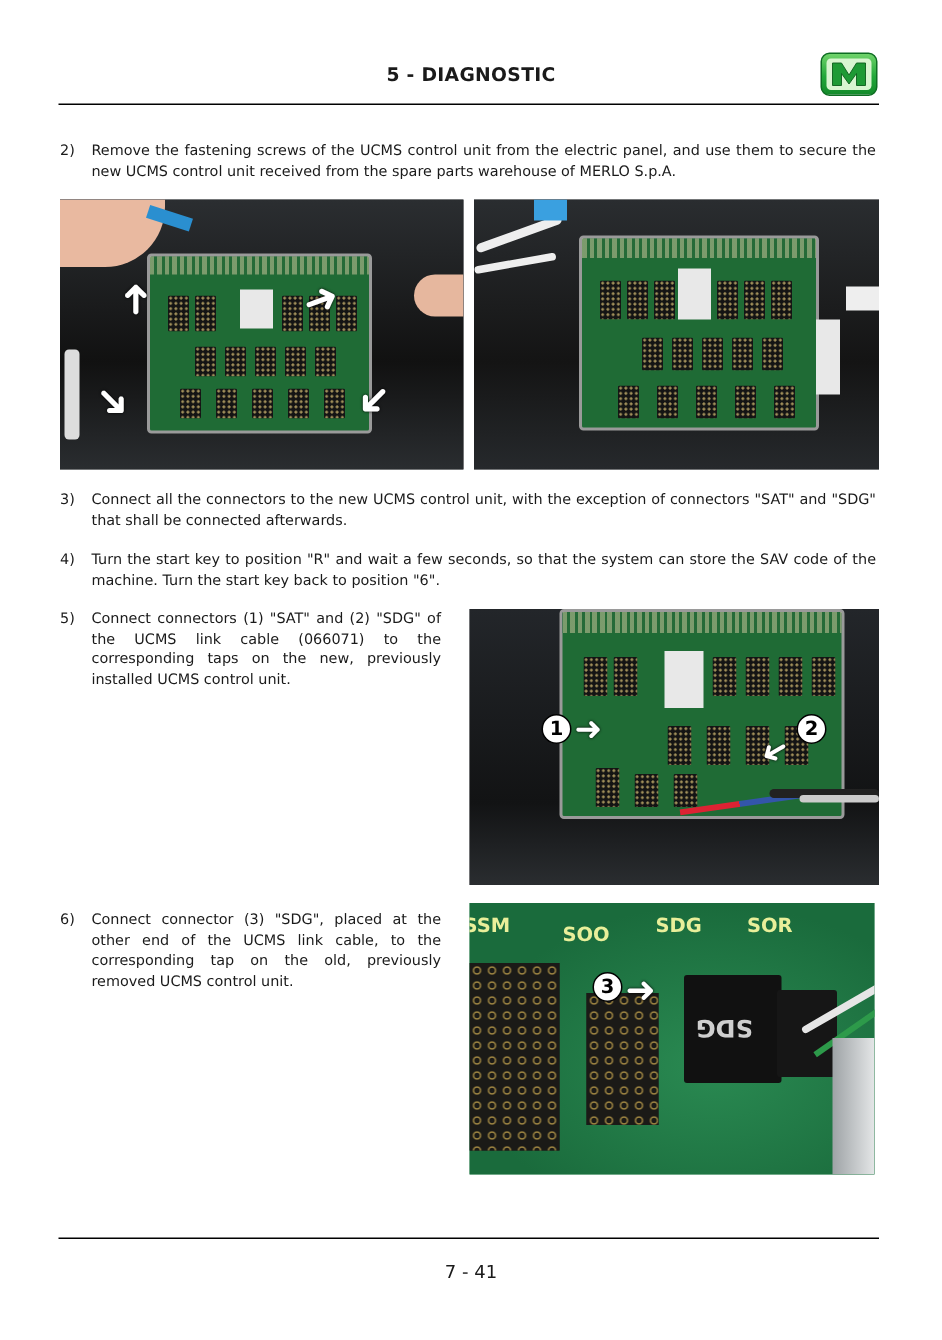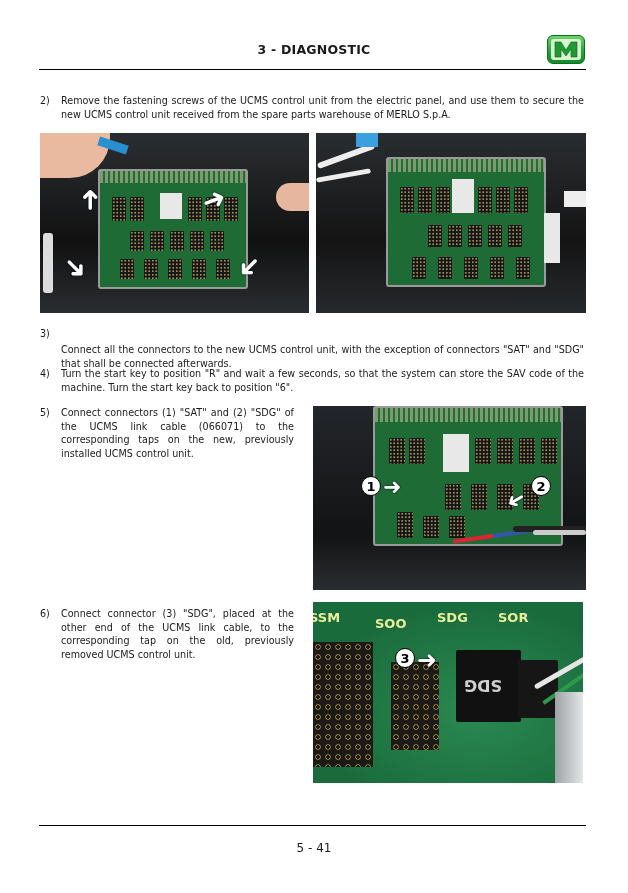--- a/index.html
+++ b/index.html
@@ -29,21 +29,21 @@
   .arrow { position: absolute; color: #fff; font-weight: bold; text-shadow: 0 0 2px #000; }
   .callout { position: absolute; width: 20px; height: 20px; border-radius: 50%; background: #fff; border: 1.5px solid #000;
              font-size: 13px; font-weight: bold; color: #000; display: flex; align-items: center; justify-content: center; }
   .pcb-label { position: absolute; color: #e9ef9a; font-weight: bold; font-size: 13px; font-family: "DejaVu Sans", sans-serif; }
   .pin-block { position: absolute; background: #1b1a17;
                background-image: radial-gradient(circle, #1b1a17 1.6px, #b89a4a 2.2px, #1b1a17 3.2px); background-size: 10px 10px; }
 </style>
 </head>
 <body>
 
-<div class="header-title">3 - DIAGNOSTIC</div>
+<div class="header-title">5 - DIAGNOSTIC</div>
 <div class="logo">
   <div class="logo-inner">
     <svg width="26" height="17" viewBox="0 0 26 17">
       <path d="M2 1 L8 1 L13 9 L18 1 L24 1 L24 16 L18 16 L18 8 L13 15 L8 8 L8 16 L2 16 Z" fill="#1e9a35" stroke="#0b5c1b" stroke-width="0.6"></path>
     </svg>
   </div>
 </div>
 <div class="header-rule"></div>
 
 <div class="step" style="left:40px; top:94px; width:546px;">
@@ -104,21 +104,21 @@
   </div>
   <div class="wire" style="left:0; top:20px; width:60px; height:6px; transform:rotate(-20deg);"></div>
   <div class="wire" style="left:0; top:40px; width:55px; height:5px; transform:rotate(-10deg);"></div>
   <div style="position:absolute; left:40px; top:0; width:22px; height:14px; background:#3aa0e0;"></div>
   <div style="position:absolute; left:248px; top:58px; width:22px; height:16px; background:#eee;"></div>
   <div style="position:absolute; left:228px; top:80px; width:16px; height:50px; background:#e8e8e8;"></div>
 </div>
 
 <div class="step" style="left:40px; top:327px; width:546px;">
   <span class="step-num">3)</span>
-  <span class="step-text" style="width:523px;margin-top:16px;">Connect all the connectors to the new UCMS control unit, with the exception of connectors "SAT" and "SDG" that shall be connected afterwards.</span>
+  <span class="step-text" style="width:523px;">Connect all the connectors to the new UCMS control unit, with the exception of connectors "SAT" and "SDG" that shall be connected afterwards.</span>
 </div>
 
 <div class="step" style="left:40px; top:367px; width:546px;">
   <span class="step-num">4)</span>
   <span class="step-text" style="width:523px;">Turn the start key to position "R" and wait a few seconds, so that the system can store the SAV code of the machine. Turn the start key back to position "6".</span>
 </div>
 
 <div class="step" style="left:40px; top:406px; width:256px;">
   <span class="step-num">5)</span>
   <span class="step-text" style="width:233px;">Connect connectors (1) "SAT" and (2) "SDG" of the UCMS link cable (066071) to the corresponding taps on the new, previously installed UCMS control unit.</span>
@@ -169,13 +169,13 @@
   </div>
   <div style="position:absolute; left:205px; top:58px; width:40px; height:58px; background:#161616; border-radius:2px;"></div>
   <div class="wire" style="left:218px; top:68px; width:60px; height:5px; transform:rotate(-30deg); background:#e6e6e6;"></div>
   <div style="position:absolute; left:225px; top:82px; width:60px; height:4px; transform:rotate(-35deg); background:#2d9a4a;"></div>
   <div style="position:absolute; left:242px; top:90px; width:28px; height:91px; background:linear-gradient(90deg,#9ea3a6,#e4e6e7);"></div>
   <div class="callout" style="left:82px; top:46px;">3</div>
   <div class="arrow" style="left:104px; top:44px; font-size:24px;">➜</div>
 </div>
 
 <div class="footer-rule"></div>
-<div class="page-number">5 - 41</div>
+<div class="page-number">7 - 41</div>
 
 </body></html>

